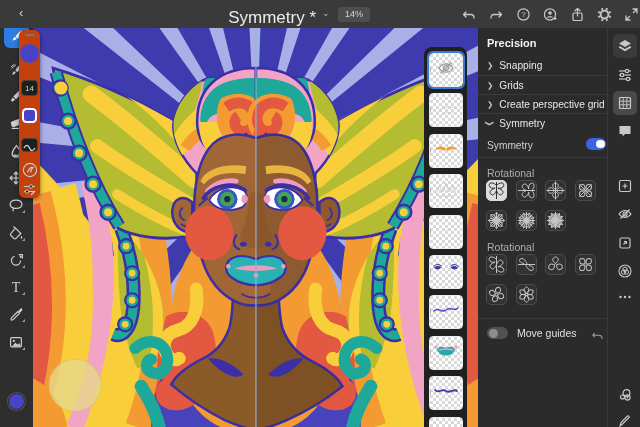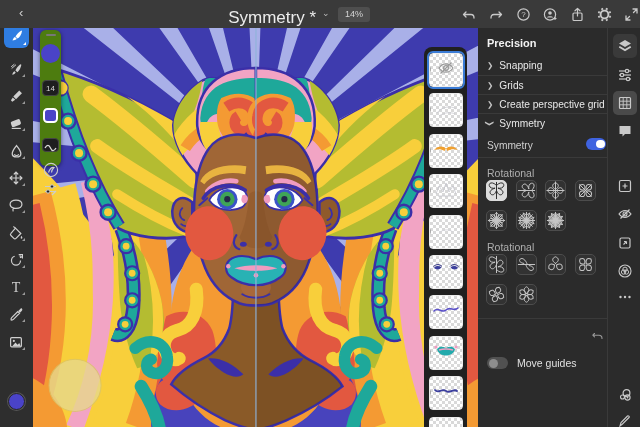--- a/index.html
+++ b/index.html
@@ -14,21 +14,21 @@
 #ltool { position:absolute; left:0; top:28px; width:33px; height:399px; background:#2e2e2e; z-index:20; }
 .tool { position:absolute; left:9px; width:14px; height:14px; }
 .tool.sel { left:4px; width:25px; height:25px; background:#2f7de2; border-radius:6px;
    display:flex; align-items:center; justify-content:center; margin-top:-6px; }
 .tool i { position:absolute; right:-2px; bottom:-1px; width:0; height:0;
    border-left:3px solid transparent; border-bottom:3px solid #9a9a9a; }
 .tool.sel i { border-bottom-color:#fff; right:3px; bottom:3px; }
 #colorc { position:absolute; left:8px; top:365px; width:17px; height:17px; border-radius:50%;
    background:#4a43c8; border:1.5px solid #262626; box-shadow:0 0 0 1px #555; }
 #canvas { position:absolute; left:33px; top:28px; width:445px; height:399px; z-index:1; }
-#bpanel { position:absolute; left:40px; top:30px; width:21px; height:136px; background:#4d7c0f;
+#bpanel { position:absolute; left:19px; top:30px; width:21px; height:168px; background:#c2410c;
    border-radius:6px; z-index:25; box-shadow:0 1px 4px rgba(0,0,0,0.5); }
 #bpanel .handle { position:absolute; left:5.5px; top:4px; width:10px; height:2px; background:#777; border-radius:1px; }
 #bpanel .bcirc { position:absolute; left:1px; top:14px; width:19px; height:19px; border-radius:50%; background:#4a43c8; }
 #bpanel .b14 { position:absolute; left:2px; top:50px; width:17px; height:16px; background:#1e1e1f;
    border:1px solid #454545; border-radius:4px; color:#d8d8d8; font-size:8px; text-align:center; line-height:15px; }
 #bpanel .bsq { position:absolute; left:3px; top:78px; width:15px; height:15px; background:#4a43c8;
    border:2px solid #fff; border-radius:4.5px; }
 #bpanel .bwave { position:absolute; left:2px; top:108px; width:17px; height:14px; background:#1e1e1f;
    border:1px solid #454545; border-radius:4px; }
 #bpanel .bswirl { position:absolute; left:2.5px; top:132px; }
@@ -55,21 +55,21 @@
    border-radius:50%; background:#fff; }
 .togg.off { background:#515151; width:21px; height:12px; }
 .togg.off::after { content:""; position:absolute; left:1.5px; top:1.5px; width:9px; height:9px;
    border-radius:50%; background:#8d8d8d; }
 .symgrid { position:absolute; left:8px; display:flex; gap:8.5px; }
 .symbtn { width:21px; height:21px; border-radius:5px; background:#323232; border:1px solid #4c4c4c;
    display:flex; align-items:center; justify-content:center; }
 .symbtn svg { stroke:#c6c6c6; }
 .symbtn.sel { background:#dcdcdc; border-color:#dcdcdc; }
 .symbtn.sel svg { stroke:#2c2c2c; }
-#mg { position:absolute; left:9px; top:299px; display:flex; align-items:center; gap:9px; font-size:10.5px; color:#e0e0e0;margin-top:30px; }
+#mg { position:absolute; left:9px; top:299px; display:flex; align-items:center; gap:9px; font-size:10.5px; color:#e0e0e0; }
 #mgundo { position:absolute; left:113px; top:300px; }
 #rstrip { position:absolute; left:607px; top:28px; width:33px; height:399px; background:#2b2b2b;
    border-left:1px solid #3a3a3a; z-index:30; }
 .rsi { position:absolute; left:4.5px; width:24px; height:24px; border-radius:5px;
    display:flex; align-items:center; justify-content:center; }
 </style></head><body>
 <div id="app">
   <div id="canvas"><svg width="445" height="399" viewBox="0 0 444.3 398.6" preserveAspectRatio="none">
 <rect width="445" height="399" fill="#a9b0e8"></rect>
 <path fill="#3e3bae" d="M222.6 135.0L196 -424L90 -409Z M222.6 135.0L39 -394L-58 -349Z M222.6 135.0L-103 -321L-184 -250Z M222.6 135.0L-218 -211L-276 -120Z M222.6 135.0L-298 -72L-328 31Z M222.6 135.0L-335 83L-335 191Z M222.6 135.0L-327 243L-296 346Z M222.6 135.0L-274 394L-216 484Z M222.6 135.0L-181 523L-99 593Z M222.6 135.0L-55 621L43 665Z M222.6 135.0L94 680L200 695Z M222.6 135.0L253 694L359 678Z M222.6 135.0L410 663L507 618Z M222.6 135.0L551 589L631 518Z M222.6 135.0L666 477L723 387Z M222.6 135.0L744 338L774 235Z M222.6 135.0L781 183L779 75Z M222.6 135.0L771 23L740 -79Z M222.6 135.0L718 -127L658 -217Z M222.6 135.0L623 -256L541 -325Z M222.6 135.0L497 -353L398 -397Z M222.6 135.0L348 -411L241 -425Z"></path>

